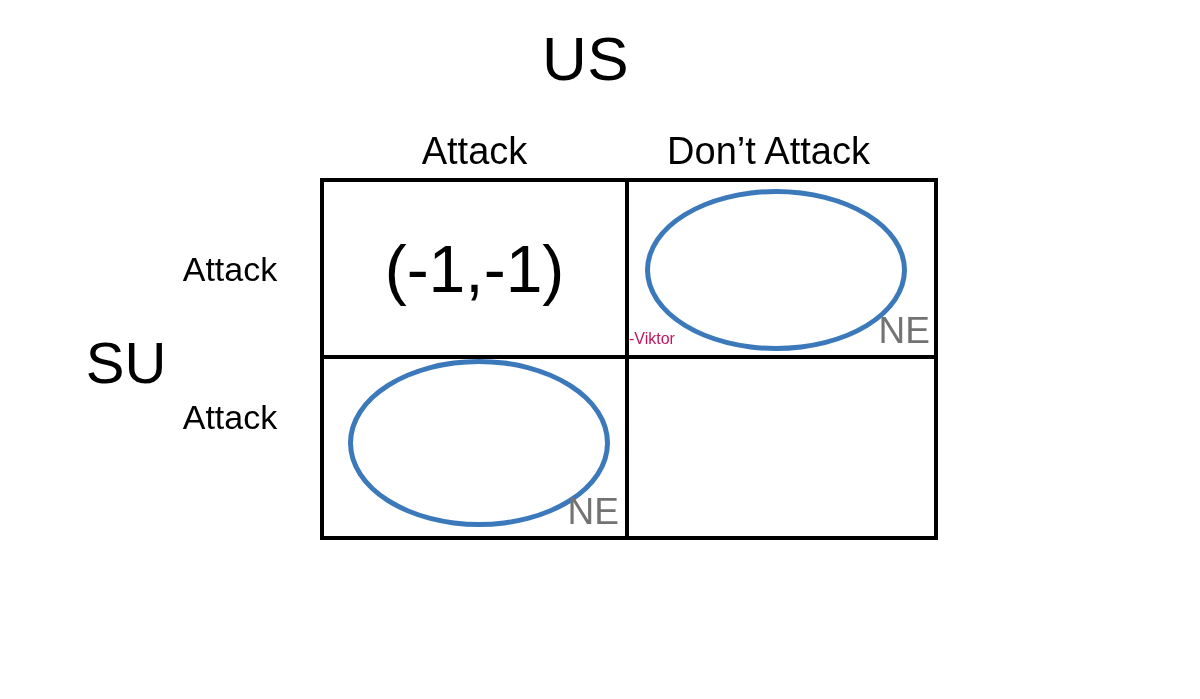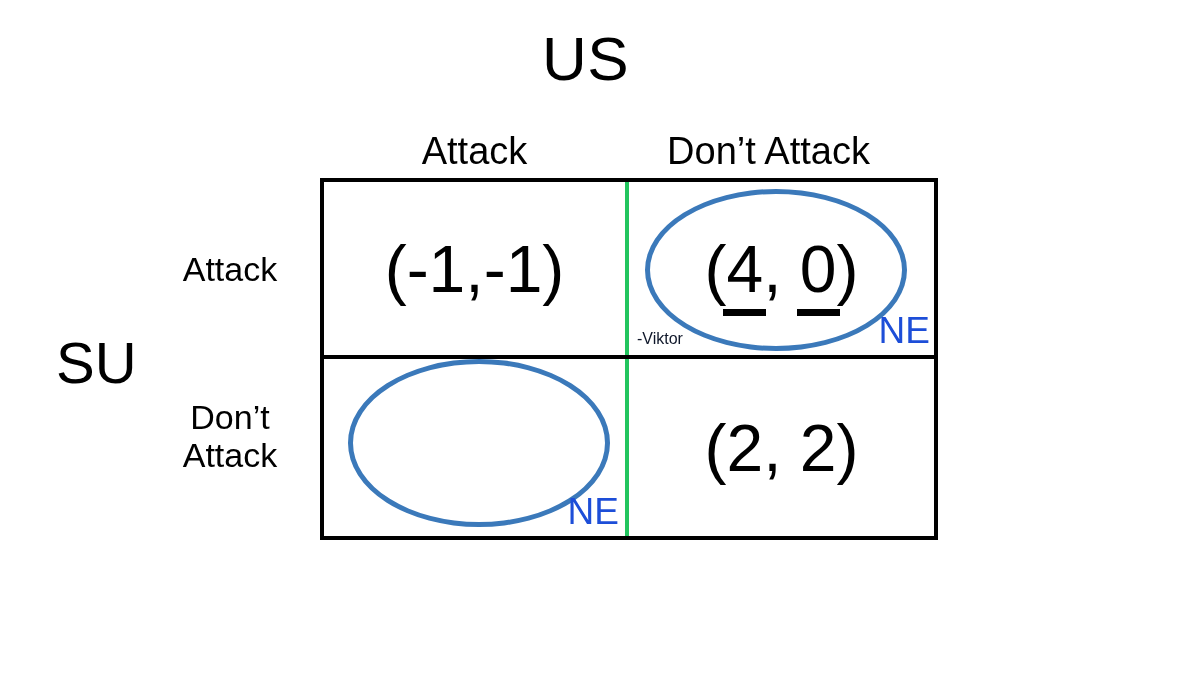--- a/index.html
+++ b/index.html
@@ -29,21 +29,21 @@
   }
   
   #col-player-label span { display: inline-block; margin-left: -5px; }
 
   
   #row-player-label {
     position: absolute;
     left: 56px;
     top: 334px;
     width: 140px;
-    text-align: left;
+    text-align: center;
     font-size: 58px;
     line-height: 1;
   }
 
   
   .col-head {
     position: absolute;
     top: 130px;
     font-size: 38px;
     line-height: 1.15;
@@ -82,21 +82,21 @@
   }
   #matrix-row-0 { border-bottom: 4px solid #000000; }
   .matrix-cell {
     position: relative;
     width: 50%;
     box-sizing: border-box;
     display: flex;
     align-items: center;
     justify-content: center;
   }
-  .matrix-cell.left-col { border-right: 4px solid #22c55e; }
+  .matrix-cell.left-col { border-right: 4px solid #000000; }
 
   .payoff {
     position: relative;
     z-index: 2;
     font-size: 66px;
     line-height: 1;
     white-space: nowrap;
     letter-spacing: 0px;
   }
   .payoff .paren { }
@@ -136,35 +136,35 @@
     width: 262px;
     height: 168px;
   }
 
   
   .ne-label {
     position: absolute;
     z-index: 3;
     font-size: 37px;
     line-height: 1;
-    color: #1d4ed8;
+    color: #737373;
     text-align: right;
   }
   #ne-label-top-right { right: 4px; bottom: 6px; }
   #ne-label-bottom-left { right: 6px; bottom: 6px; }
 
   
   #annotation-viktor {
     position: absolute;
     z-index: 3;
-    left: 8px;
+    left: 0;
     bottom: 8px;
     font-size: 16px;
     line-height: 1;
-    color: #0f172a;
+    color: #be185d;
   }
 </style>
 </head>
 <body>
 
 <div id="col-player-label">
   <span>US</span>
 </div>
 
 <div id="row-player-label">
@@ -175,53 +175,44 @@
   <span>Attack</span>
 </div>
 <div class="col-head" id="col-head-1">
   <span>Don’t Attack</span>
 </div>
 
 <div class="row-head" id="row-head-0">
   <span>Attack</span>
 </div>
 <div class="row-head" id="row-head-1">
-  <div>Don’t</div>
   <div>Attack</div>
 </div>
 
 <div id="payoff-matrix">
 
   <div class="matrix-row" id="matrix-row-0">
 
     <div class="matrix-cell left-col">
       <div class="payoff">
         <span class="paren">(</span><span>-1</span><span>,</span><span>-1</span><span class="paren">)</span>
       </div>
     </div>
 
     <div class="matrix-cell">
       <div class="ne-ellipse" id="ne-ellipse-top-right"></div>
-      <div class="payoff">
-        <span class="paren">(</span><span class="br">4</span><span>, </span><span class="br">0</span><span class="paren">)</span>
-      </div>
       <div class="ne-label" id="ne-label-top-right">NE</div>
       <div id="annotation-viktor">-Viktor</div>
     </div>
 
   </div>
 
   <div class="matrix-row" id="matrix-row-1">
 
     <div class="matrix-cell left-col">
       <div class="ne-ellipse" id="ne-ellipse-bottom-left"></div>
       <div class="ne-label" id="ne-label-bottom-left">NE</div>
     </div>
 
-    <div class="matrix-cell">
-      <div class="payoff">
-        <span class="paren">(</span><span>2</span><span>, </span><span>2</span><span class="paren">)</span>
-      </div>
-    </div>
 
   </div>
 
 </div>
 
 </body></html>

